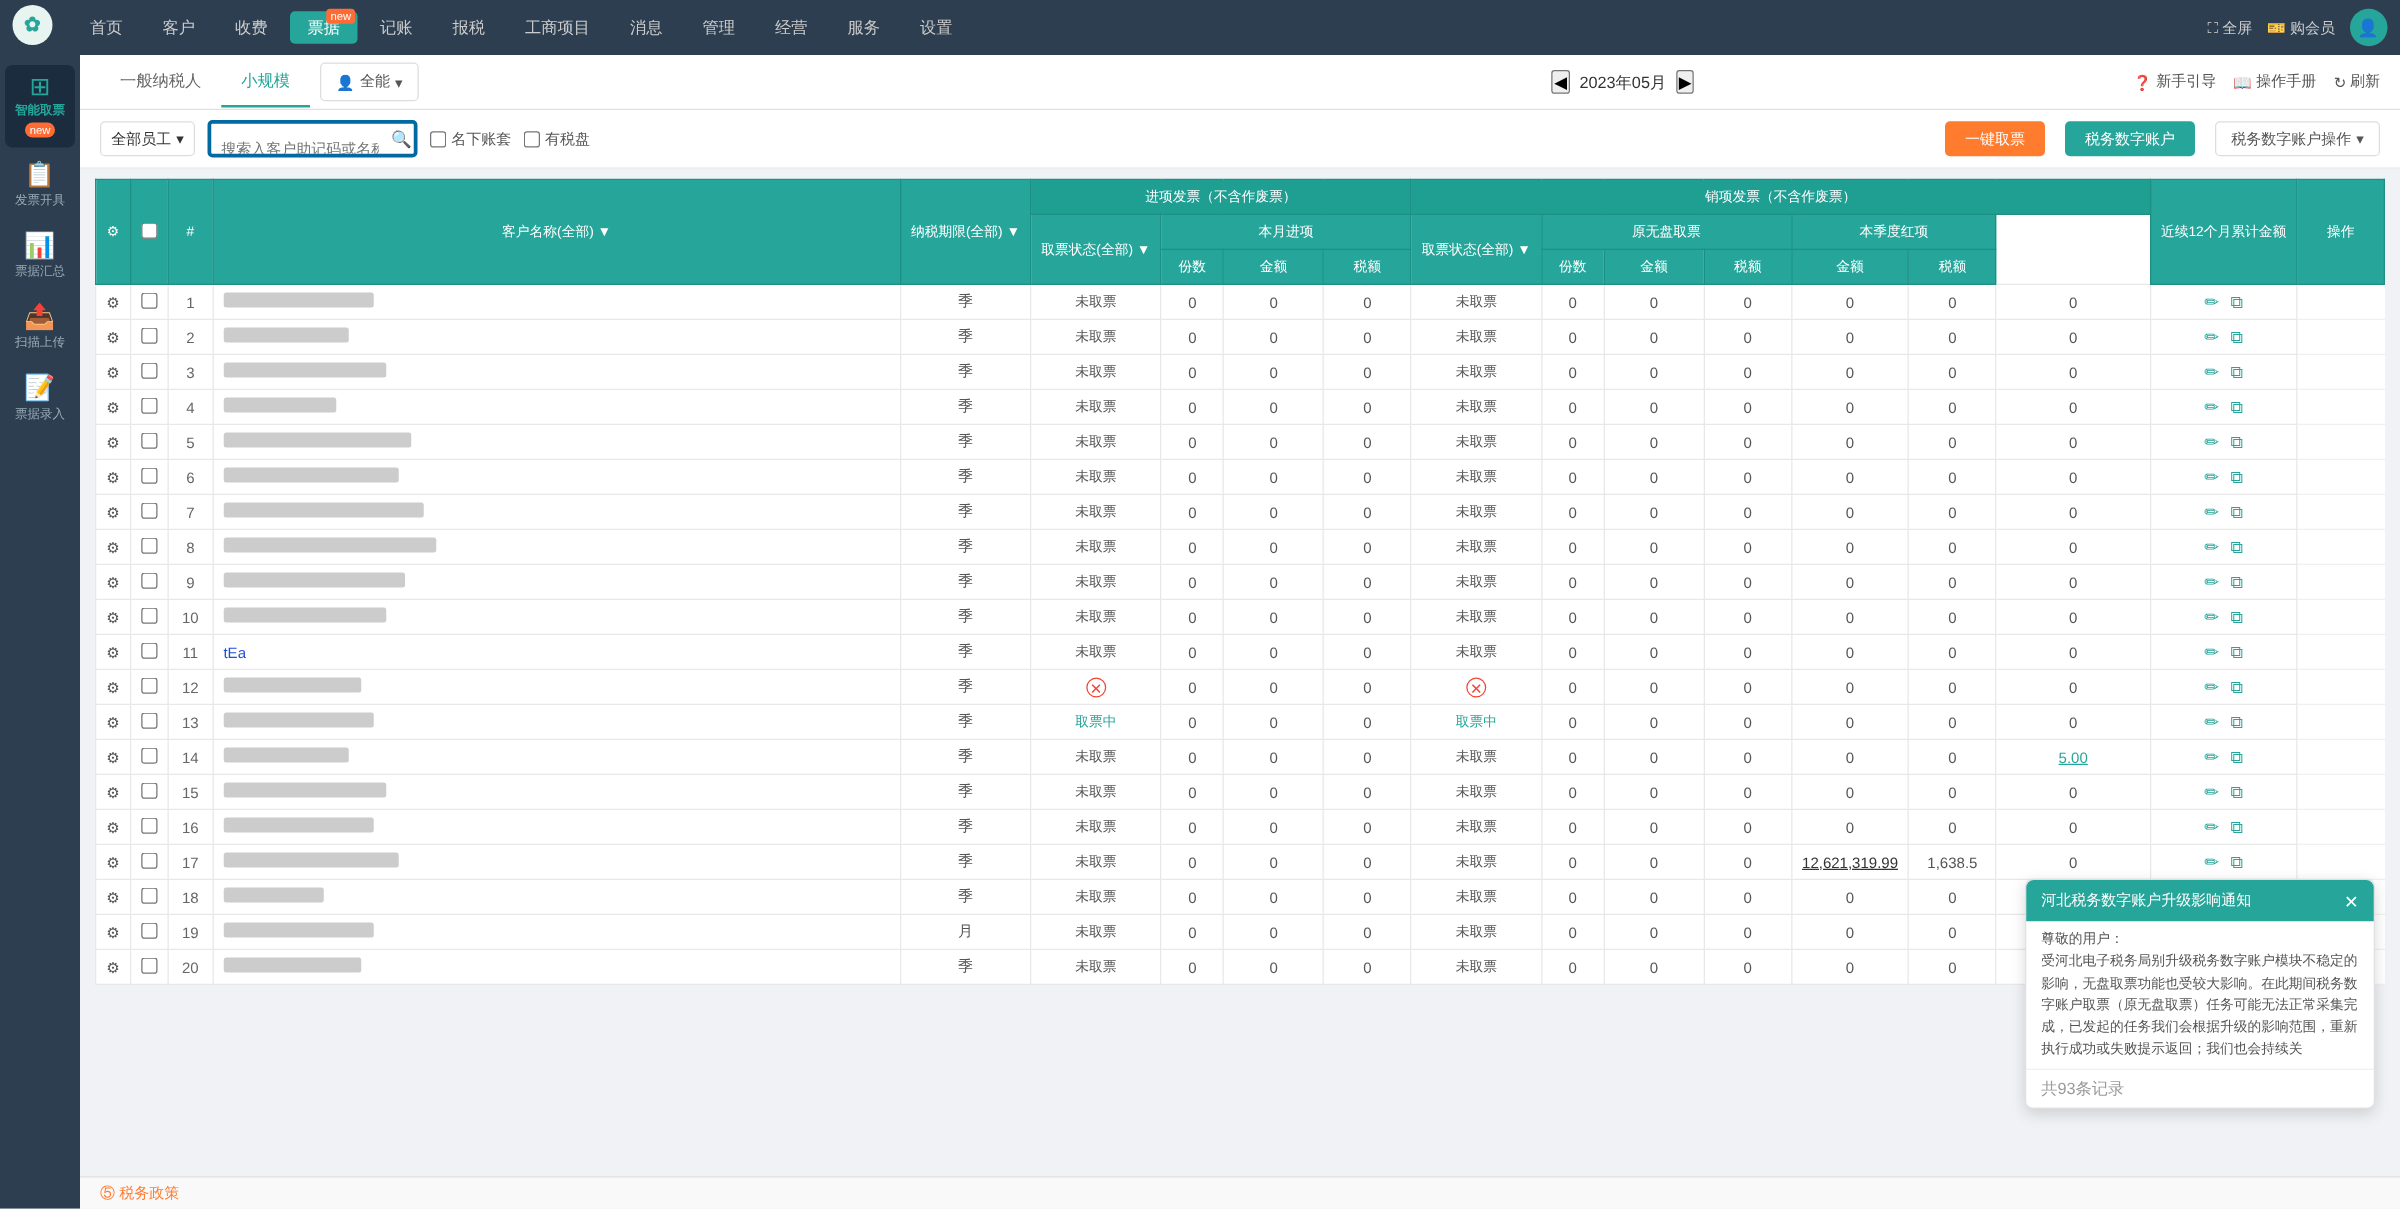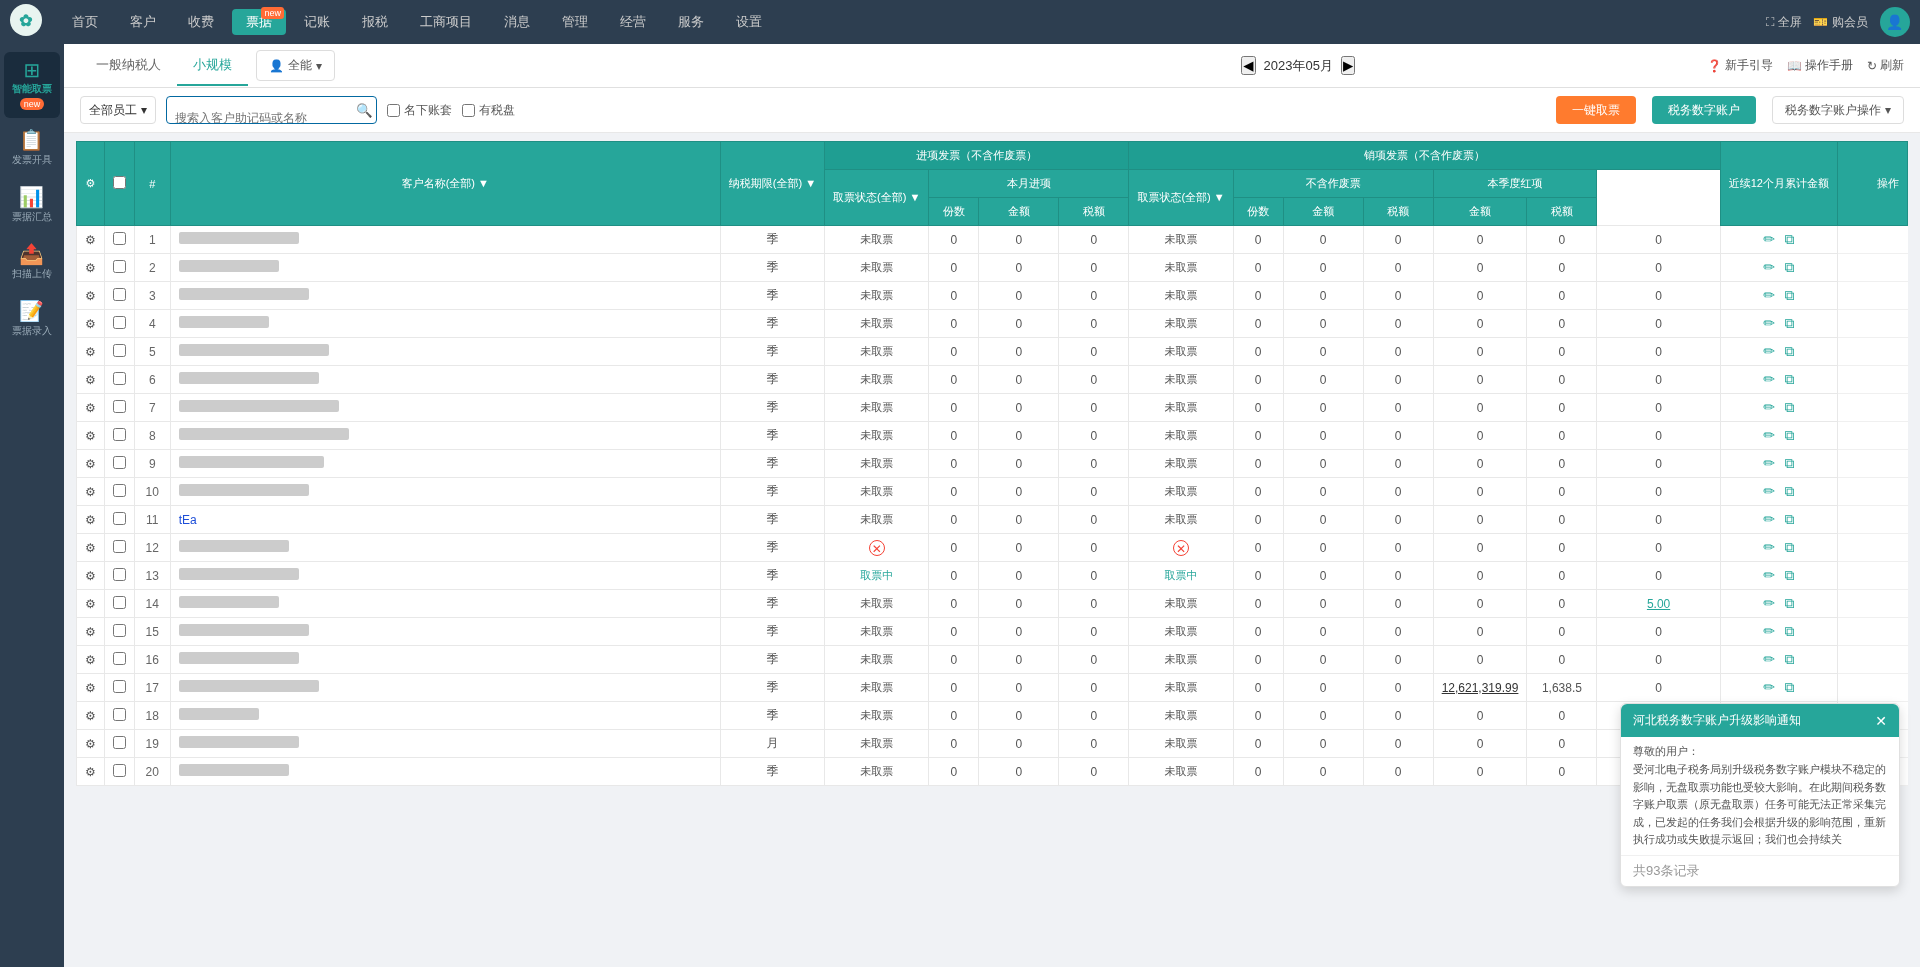--- a/index.html
+++ b/index.html
@@ -32,21 +32,21 @@
     .sub-tabs { background: #fff; border-bottom: 1px solid #e0e0e0; padding: 0 16px; display: flex; align-items: center; gap: 4px; height: 44px; }
     .sub-tab { padding: 10px 16px; cursor: pointer; color: #666; font-size: 13px; border-bottom: 2px solid transparent; display: flex; align-items: center; gap: 4px; }
     .sub-tab.active { color: #26a69a; border-bottom-color: #26a69a; font-weight: 500; }
     .sub-tab-dropdown { display: flex; align-items: center; gap: 4px; padding: 6px 12px; border: 1px solid #ddd; border-radius: 4px; cursor: pointer; margin-left: 8px; font-size: 12px; color: #555; }
     .date-display { color: #333; font-size: 13px; font-weight: 500; }
 
     
     .filter-bar { background: #fff; padding: 8px 16px; display: flex; align-items: center; gap: 10px; border-bottom: 1px solid #e8e8e8; }
     .filter-select { border: 1px solid #ddd; border-radius: 4px; padding: 4px 8px; font-size: 12px; background: #fff; display: flex; align-items: center; gap: 4px; cursor: pointer; height: 28px; }
     .filter-input-wrap { position: relative; display: flex; align-items: center; }
-    .filter-input { border: 1px solid #0369a1; border-radius: 4px; padding: 20px 28px 4px 8px; font-size: 12px; width: 211px; height: 28px; outline: none; }
+    .filter-input { border: 3px solid #0369a1; border-radius: 4px; padding: 20px 28px 4px 8px; font-size: 12px; width: 168px; height: 28px; outline: none; }
     .filter-search-btn { position: absolute; right: 4px; background: none; border: none; cursor: pointer; color: #999; }
     .filter-check { display: flex; align-items: center; gap: 4px; cursor: pointer; font-size: 12px; color: #555; }
     .filter-check input { cursor: pointer; }
     .filter-right { margin-left: auto; display: flex; align-items: center; gap: 16px; }
     .btn-orange { background: #ff7b2e; color: #fff; border: none; border-radius: 4px; padding: 5px 16px; cursor: pointer; font-size: 12px; height: 28px; }
     .btn-teal { background: #26a69a; color: #fff; border: none; border-radius: 4px; padding: 5px 16px; cursor: pointer; font-size: 12px; height: 28px; }
     .btn-outline { background: #fff; color: #555; border: 1px solid #ddd; border-radius: 4px; padding: 5px 12px; cursor: pointer; font-size: 12px; height: 28px; display: flex; align-items: center; gap: 4px; }
 
     
     .table-wrap { flex: 1; overflow: auto; padding: 8px 12px; }
@@ -84,21 +84,21 @@
 
     .col-settings { width: 24px; }
     .col-check { width: 28px; }
     .col-num { width: 36px; }
     .col-customer { min-width: 150px; }
     .col-period { width: 80px; }
     .col-status { width: 70px; }
     .col-num-val { width: 50px; }
     .col-amount { width: 80px; }
     .col-tax { width: 70px; }
-    .col-ops { width: 70px; text-align: right; }
+    .col-ops { width: 70px; }
     .col-cum { width: 100px; }
 
     .highlighted-amount { color: #333; text-decoration: underline; }
   </style>
 </head>
 <body>
 
 <div class="top-nav">
   <div class="logo">
     <div class="logo-circle">
@@ -215,21 +215,21 @@
             <th rowspan="3" class="col-period">纳税期限(全部) ▼</th>
             <th colspan="4" class="group-header">进项发票（不含作废票）</th>
             <th colspan="7" class="group-header">销项发票（不含作废票）</th>
             <th rowspan="3" class="col-cum">近续12个月累计金额</th>
             <th rowspan="3" class="col-ops">操作</th>
           </tr>
           <tr>
             <th rowspan="2" class="col-status">取票状态(全部) ▼</th>
             <th colspan="3">本月进项</th>
             <th rowspan="2" class="col-status">取票状态(全部) ▼</th>
-            <th colspan="3">不含作废票</th>
+            <th colspan="3">原无盘取票</th>
             <th colspan="2">本季度红项</th>
           </tr>
           <tr>
             <th class="col-num-val">份数</th>
             <th class="col-amount">金额</th>
             <th class="col-tax">税额</th>
             <th class="col-num-val">份数</th>
             <th class="col-amount">金额</th>
             <th class="col-tax">税额</th>
             <th class="col-amount">金额</th>
@@ -794,20 +794,23 @@
     <td>0</td>
     <td>
       <button class="icon-btn" title="编辑">✏</button>
       <button class="icon-btn" title="复制">⧉</button>
     </td>
   </tr>
           </tbody>
       </table>
     </div>
 
+    <div class="bottom-bar">
+      <span class="tax-policy-link">⑤ 税务政策</span>
+    </div>
   </div>
 </div>
 
 <div class="notification-popup">
   <div class="notif-header">
     <span>河北税务数字账户升级影响通知</span>
     <button class="notif-close">✕</button>
   </div>
   <div class="notif-body">
     <span style="white-space:pre-line;">尊敬的用户：

